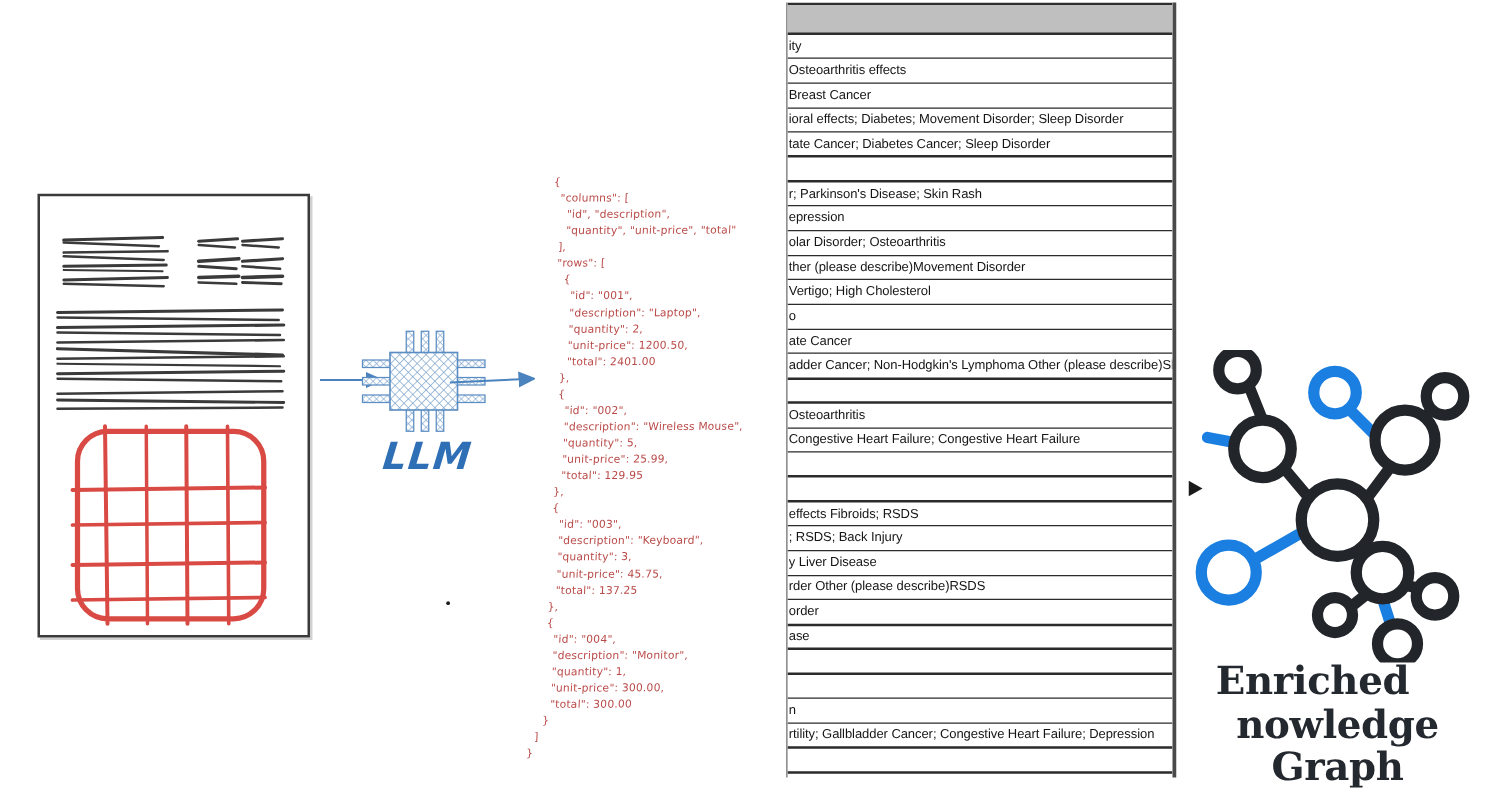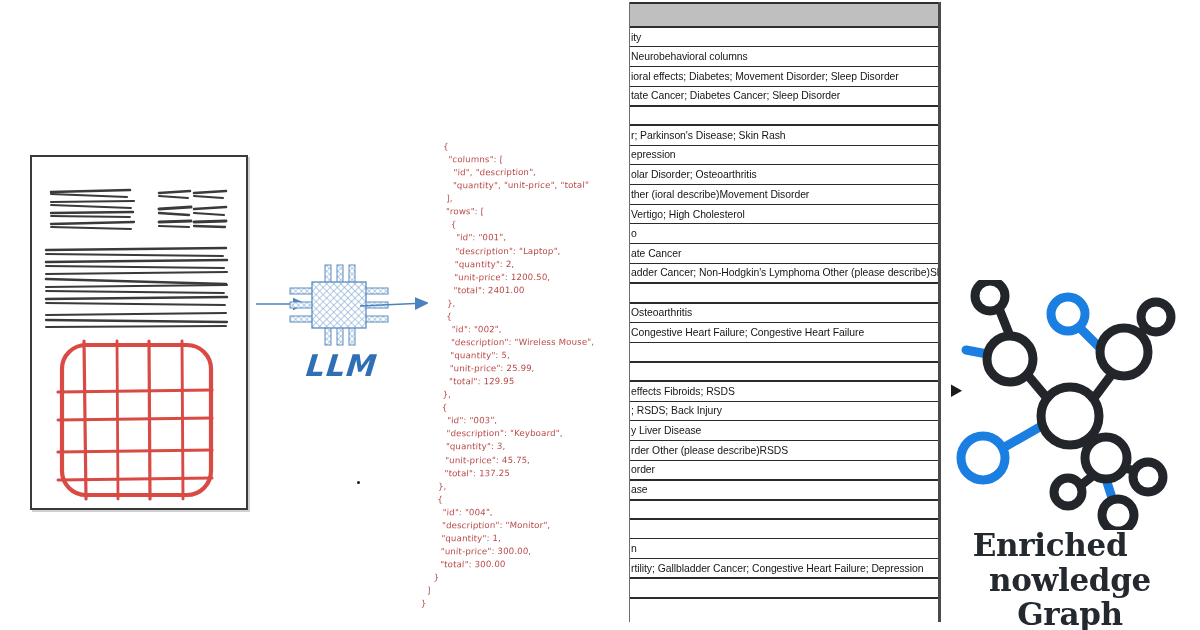--- a/index.html
+++ b/index.html
@@ -290,42 +290,45 @@
     <thead>
       <tr>
         <th></th>
       </tr>
     </thead>
     <tbody id="table-body">
         <tr>
           <td class="clip-cell"><span>ity</span></td>
         </tr>
         <tr>
-          <td class="clip-cell"><span>Neurobehavioral columns</span></td>
+          <td class="clip-cell"><span>Osteoarthritis effects</span></td>
+        </tr>
+        <tr>
+          <td class="clip-cell"><span>Breast Cancer</span></td>
         </tr>
         <tr>
           <td class="clip-cell"><span>ioral effects; Diabetes; Movement Disorder; Sleep Disorder</span></td>
         </tr>
         <tr class="thick">
           <td class="clip-cell"><span>tate Cancer; Diabetes Cancer; Sleep Disorder</span></td>
         </tr>
         <tr class="thick">
           <td class="clip-cell"><span></span></td>
         </tr>
         <tr>
           <td class="clip-cell"><span>r; Parkinson's Disease; Skin Rash</span></td>
         </tr>
         <tr>
           <td class="clip-cell"><span>epression</span></td>
         </tr>
         <tr>
           <td class="clip-cell"><span>olar Disorder; Osteoarthritis</span></td>
         </tr>
         <tr>
-          <td class="clip-cell"><span>ther (ioral describe)Movement Disorder</span></td>
+          <td class="clip-cell"><span>ther (please describe)Movement Disorder</span></td>
         </tr>
         <tr>
           <td class="clip-cell"><span>Vertigo; High Cholesterol</span></td>
         </tr>
         <tr>
           <td class="clip-cell"><span>o</span></td>
         </tr>
         <tr>
           <td class="clip-cell"><span>ate Cancer</span></td>
         </tr>

